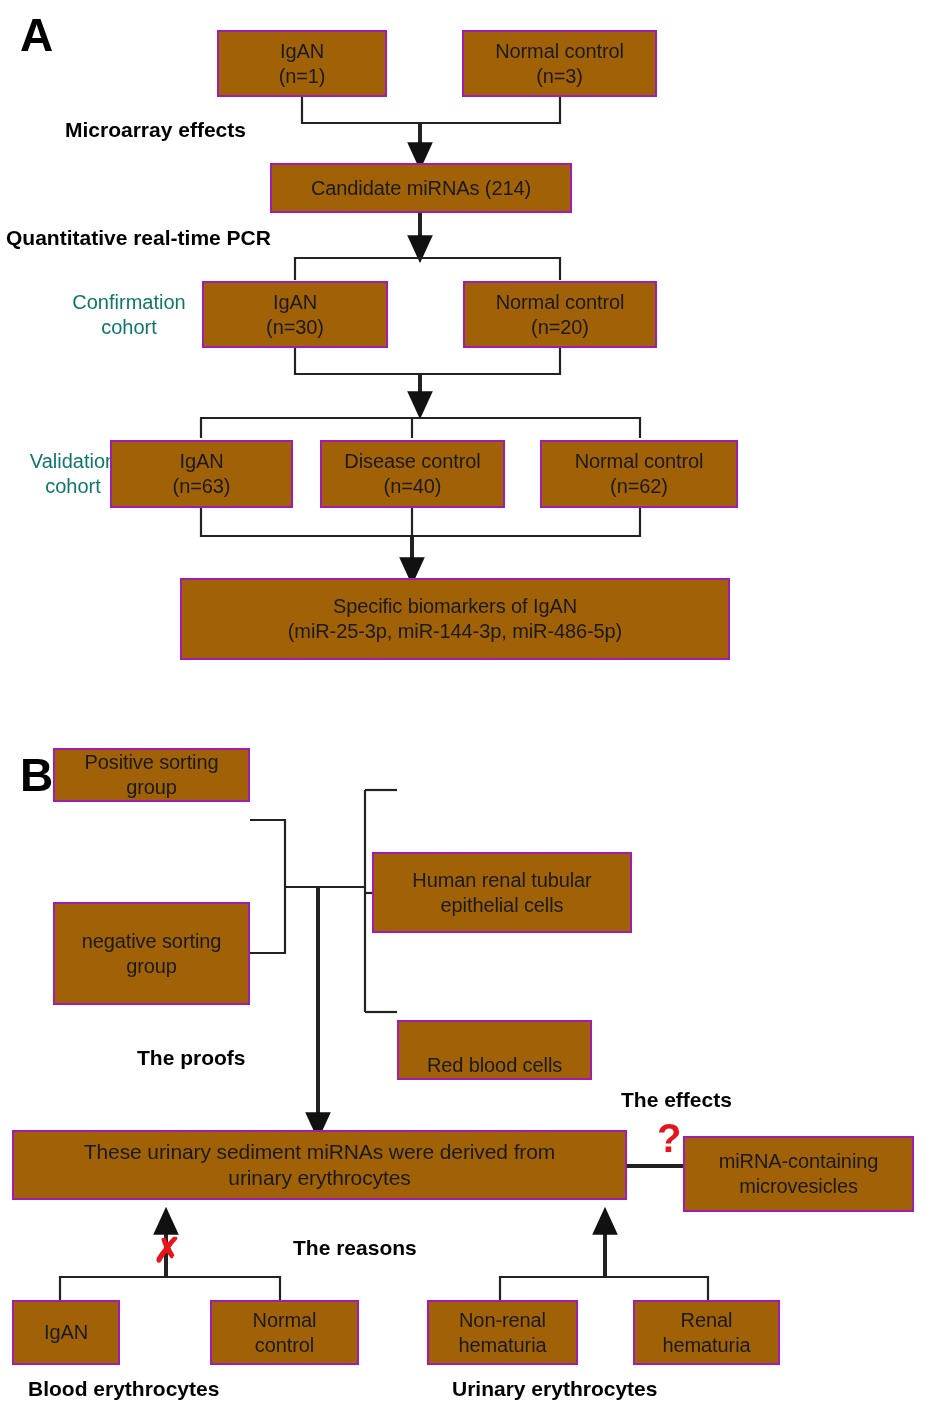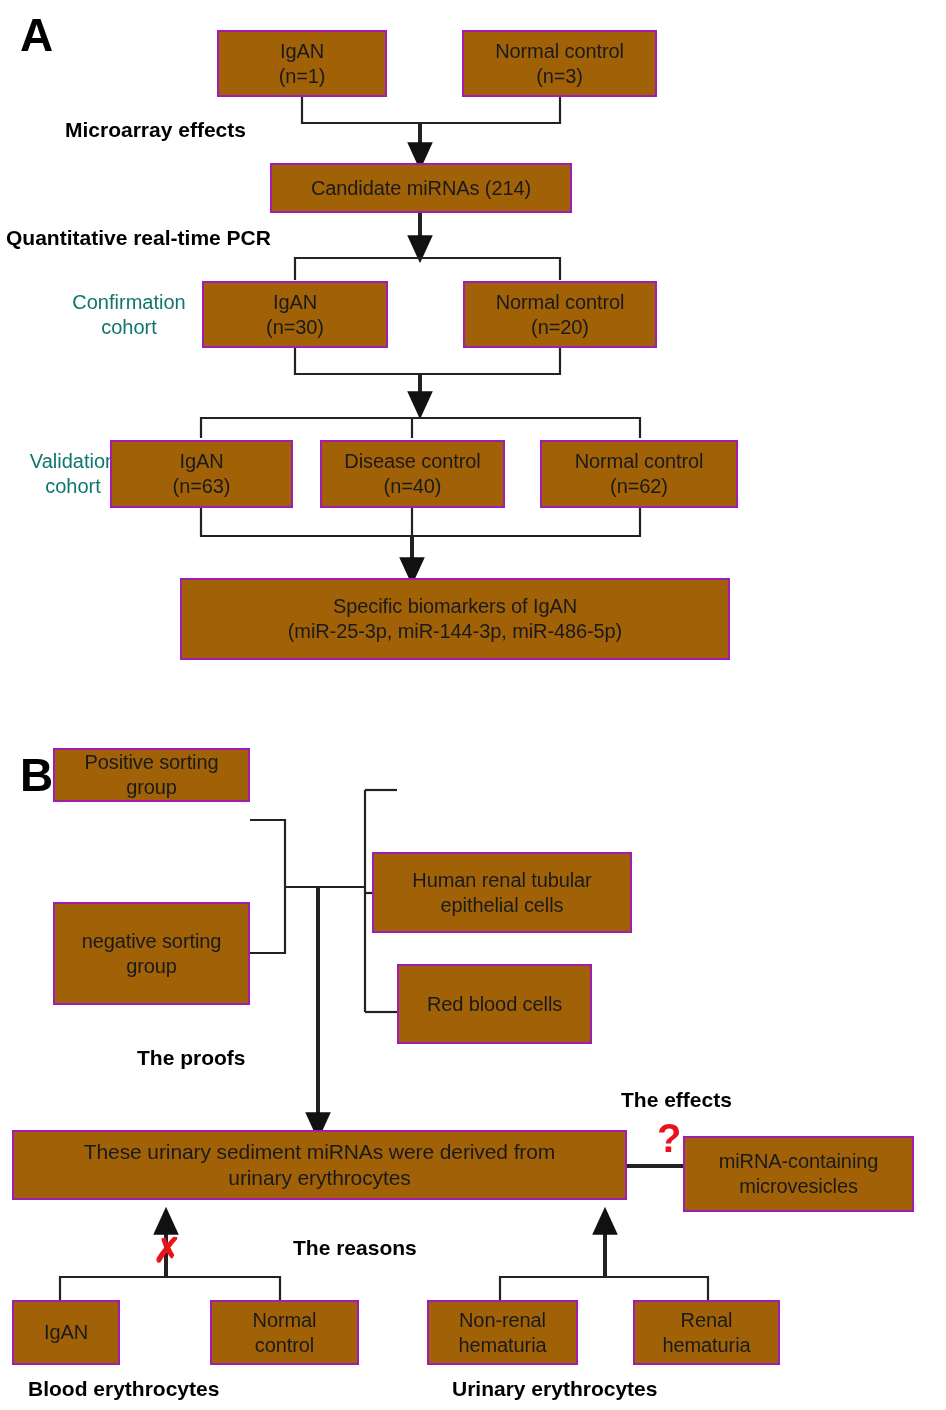--- a/index.html
+++ b/index.html
@@ -211,21 +211,21 @@
     <span>negative sorting</span>
     <span>group</span>
   </div>
 
 
   <div class="node" style="left:372px; top:852px; width:260px; height:81px;">
     <span>Human renal tubular</span>
     <span>epithelial cells</span>
   </div>
 
-  <div class="node" style="left:397px; top:964px; width:195px; height:80px;">
+  <div class="node" style="left:397px; top:1020px; width:195px; height:60px;justify-content:flex-end;">
     <span>Red blood cells</span>
   </div>
 
   <div class="stage-label" style="left:137px; top:1046px;">The proofs</div>
 
   <div class="stage-label" style="left:621px; top:1088px;">The effects</div>
 
   <div class="mark-q" style="left:657px; top:1118px;">?</div>
 
   <div class="node" style="left:12px; top:1130px; width:615px; height:70px; font-size:21px;">

